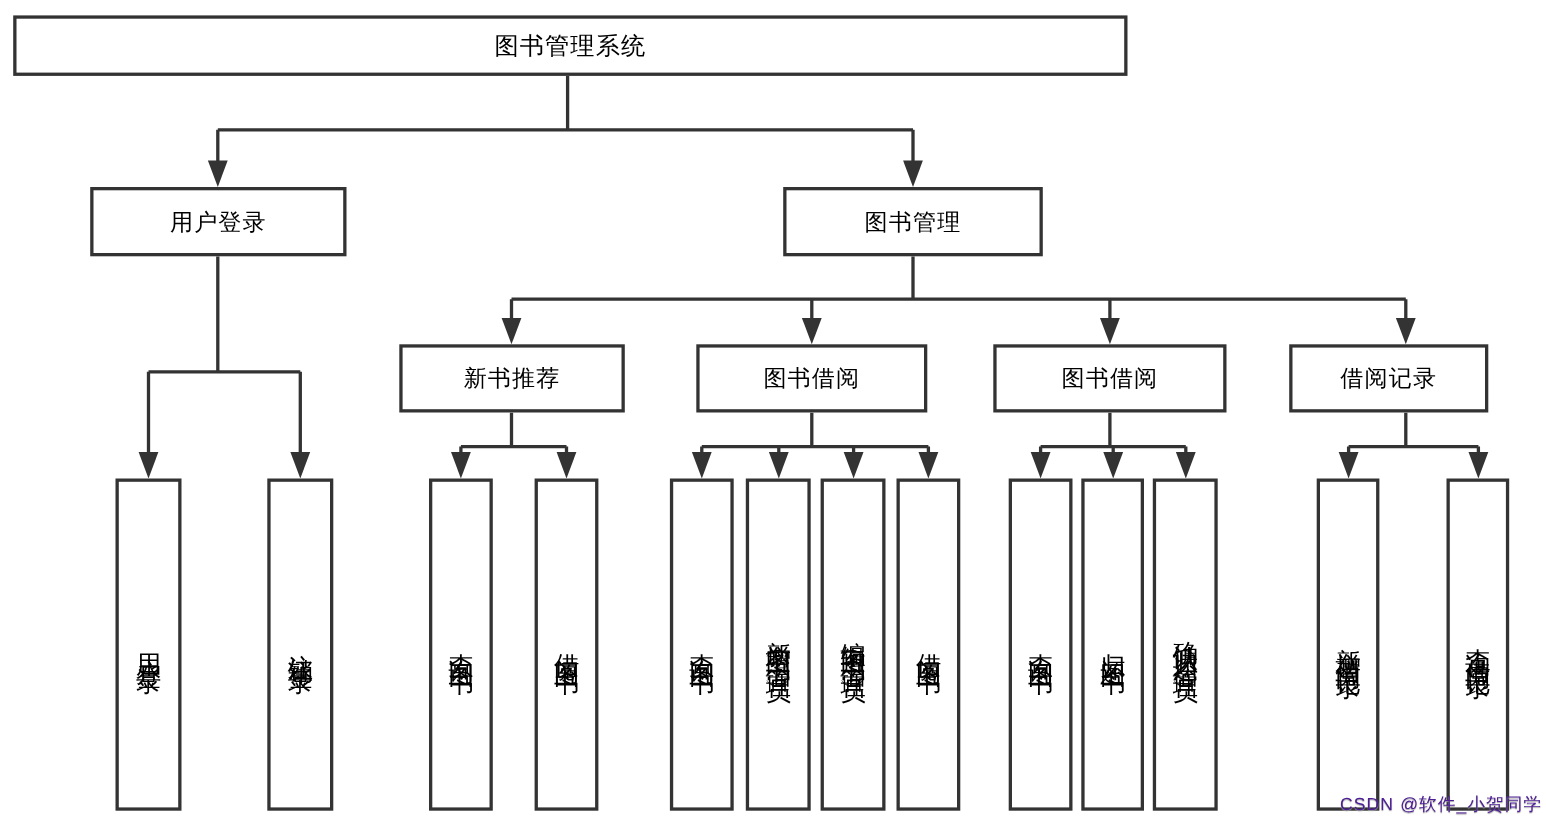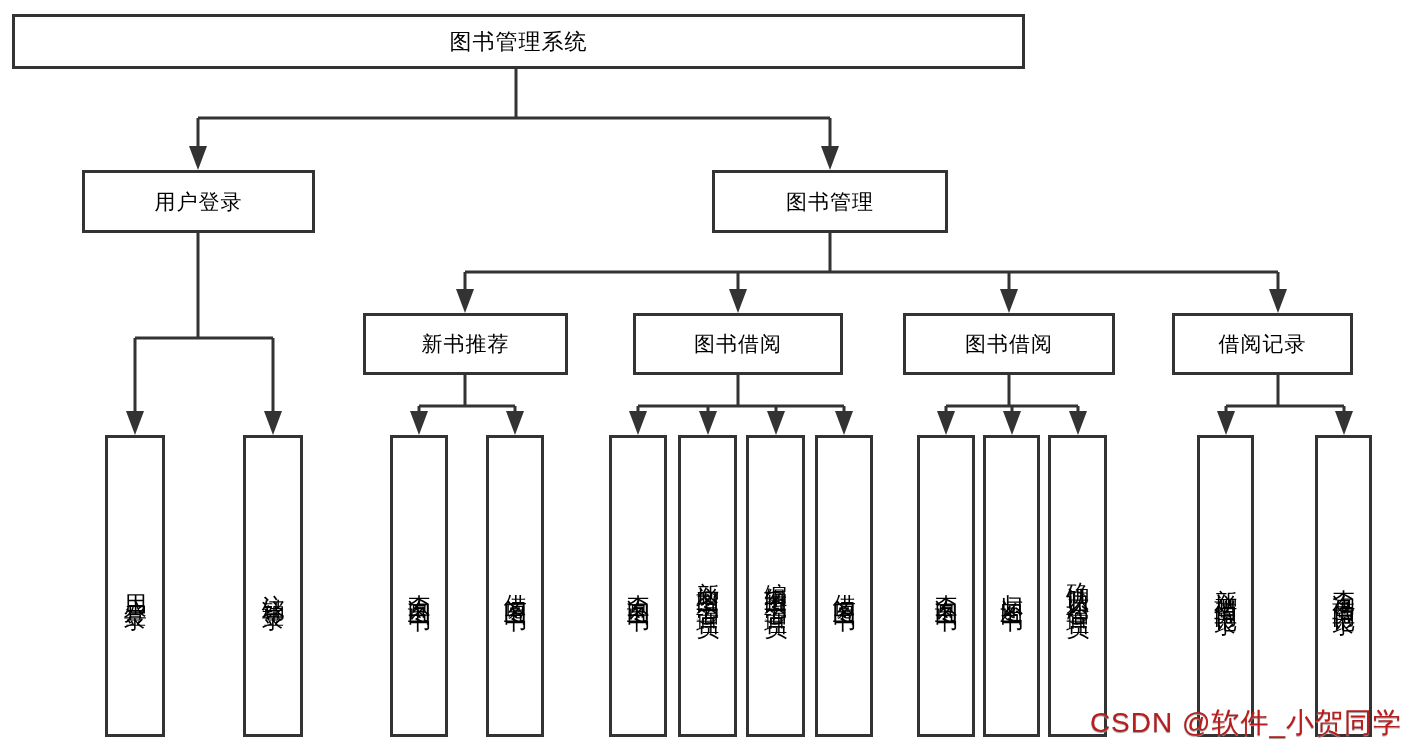--- a/index.html
+++ b/index.html
@@ -45,22 +45,22 @@
     line-height: 1.1;
     white-space: nowrap;
   }
   .root-box {
     font-size: 22px;
   }
   #watermark {
     position: absolute;
     right: 3px;
     bottom: 5px;
-    font-size: 28px;
-    color: #b91c1c;
+    font-size: 16px;
+    color: #4c1d95;
     text-shadow: 0 1px 1px #9a9a9a;
     letter-spacing: 1px;
     z-index: 5;
     white-space: nowrap;
   }
 </style>
 </head>
 <body>
 
 <div id="canvas">

